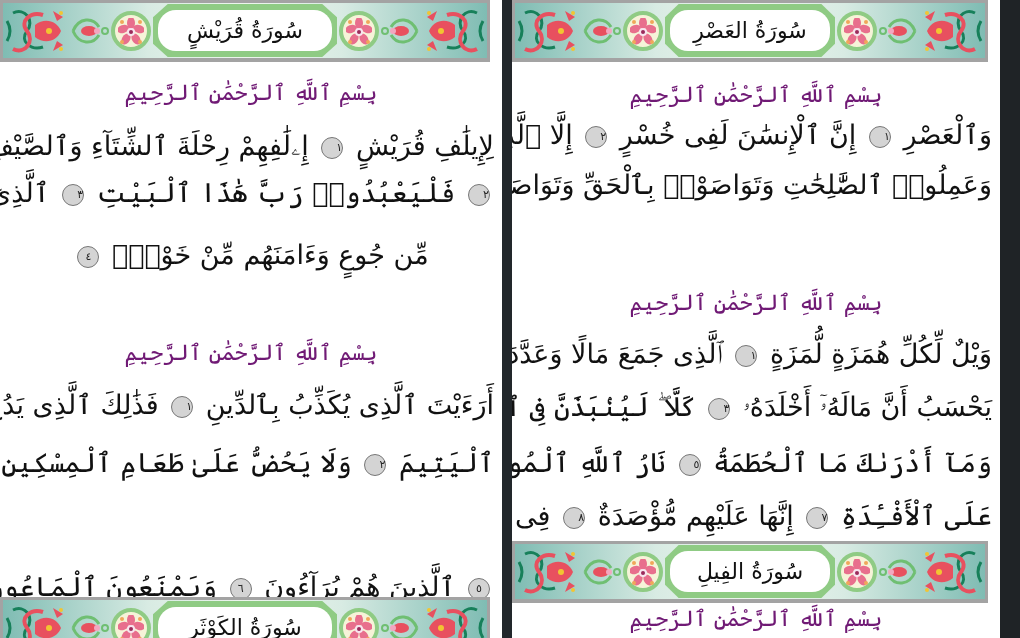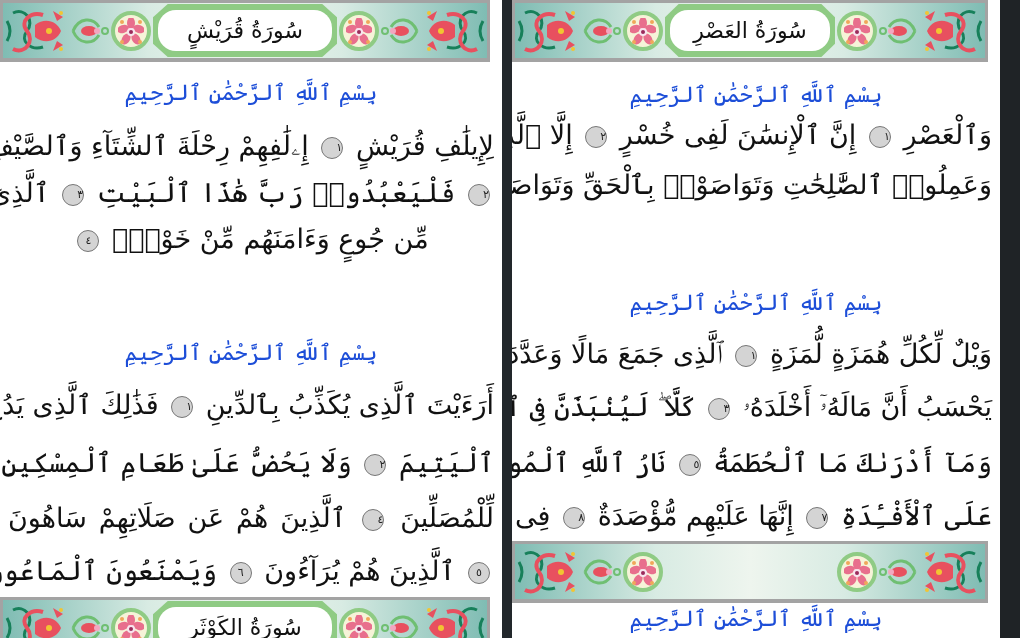--- a/index.html
+++ b/index.html
@@ -16,23 +16,23 @@
   .orn.l { left:2px; } .orn.r { right:2px; transform:scaleX(-1); }
   .leaf { position:absolute; top:8px; width:40px; height:40px; }
   .leaf.l { left:66px; } .leaf.r { right:66px; transform:scaleX(-1); }
   .medal { position:absolute; top:8px; width:40px; height:40px; border-radius:50%; background:#f6f3d8; border:4px solid #8fcb84; box-sizing:border-box; }
   .medal.l { left:108px; } .medal.r { right:108px; }
   .medal svg { position:absolute; left:3px; top:3px; }
   .cartouche { position:absolute; top:1px; bottom:1px; left:150px; right:150px; background:#8fcb84; clip-path:polygon(8% 0,92% 0,100% 25%,100% 75%,92% 100%,8% 100%,0 75%,0 25%); }
   .cartouche .white { position:absolute; left:5px; right:5px; top:6px; bottom:6px; background:#fff; border-radius:18px; display:flex; align-items:center; justify-content:center; }
   .surah-name { font-family:"DejaVu Sans", sans-serif; font-size:22px; color:#111; direction:rtl; white-space:nowrap; }
 
-  .basmala { position:absolute; left:0; right:0; text-align:center; font-size:22px; color:#1d4ed8; direction:rtl; white-space:nowrap; }
+  .basmala { position:absolute; left:0; right:0; text-align:center; font-size:22px; color:#701a75; direction:rtl; white-space:nowrap; }
   .line { position:absolute; left:8px; right:8px; text-align:justify; text-align-last:justify; font-size:27px; color:#111; direction:rtl; white-space:nowrap; line-height:40px; height:40px; }
-  .line.center { text-align:center; text-align-last:center; }
+  .line.center { text-align:center; text-align-last:center;margin-top:16px; }
   .marker { display:inline-block; width:22px; height:22px; border-radius:50%; background:#d4d4d4; border:1px solid #777; box-sizing:border-box;
      font-family:"DejaVu Sans", sans-serif; font-size:11px; line-height:20px; text-align:center; vertical-align:middle; color:#222; margin:0 4px; }
 </style>
 </head>
 <body>
 
 <svg width="0" height="0" style="position:absolute">
   <defs>
     <g id="orn-shape">
       <path d="M8 6 C20 0, 30 14, 22 24 C14 34, 26 44, 38 40" fill="none" stroke="#17805a" stroke-width="3"></path>
@@ -126,25 +126,20 @@
     <span class="marker">١</span>
     <span>فَذَٰلِكَ ٱلَّذِى يَدُعُّ</span>
   </div>
   <div class="line" style="top:443px">
     <span>ٱلْيَتِيمَ</span>
     <span class="marker">٢</span>
     <span>وَلَا يَحُضُّ عَلَىٰ طَعَامِ ٱلْمِسْكِينِ</span>
     
     
   </div>
-  <div class="line" style="top:498px">
-    <span>لِّلْمُصَلِّينَ</span>
-    <span class="marker">٤</span>
-    <span>ٱلَّذِينَ هُمْ عَن صَلَاتِهِمْ سَاهُونَ</span>
-  </div>
   <div class="line center" style="top:551px">
     <span class="marker">٥</span>
     <span>ٱلَّذِينَ هُمْ يُرَآءُونَ</span>
     <span class="marker">٦</span>
     <span>وَيَمْنَعُونَ ٱلْمَاعُونَ</span>
     
   </div>
 
   <div class="banner" style="top:597px">
     <div class="inner">
@@ -262,20 +257,25 @@
           <use href="#orn-shape"></use>
         </svg>
       <svg class="leaf l" viewBox="0 0 40 40">
           <use href="#leaf-shape"></use>
         </svg>
       <div class="medal l">
           <svg width="26" height="28" viewBox="0 0 26 28">
             <use href="#flower-shape"></use>
           </svg>
         </div>
+      <div class="cartouche">
+          <div class="white">
+            <span class="surah-name">سُورَةُ الفِيلِ</span>
+          </div>
+        </div>
       <div class="medal r">
           <svg width="26" height="28" viewBox="0 0 26 28">
             <use href="#flower-shape"></use>
           </svg>
         </div>
       <svg class="leaf r" viewBox="0 0 40 40">
           <use href="#leaf-shape"></use>
         </svg>
       <svg class="orn r" viewBox="0 0 62 48">
           <use href="#orn-shape"></use>

